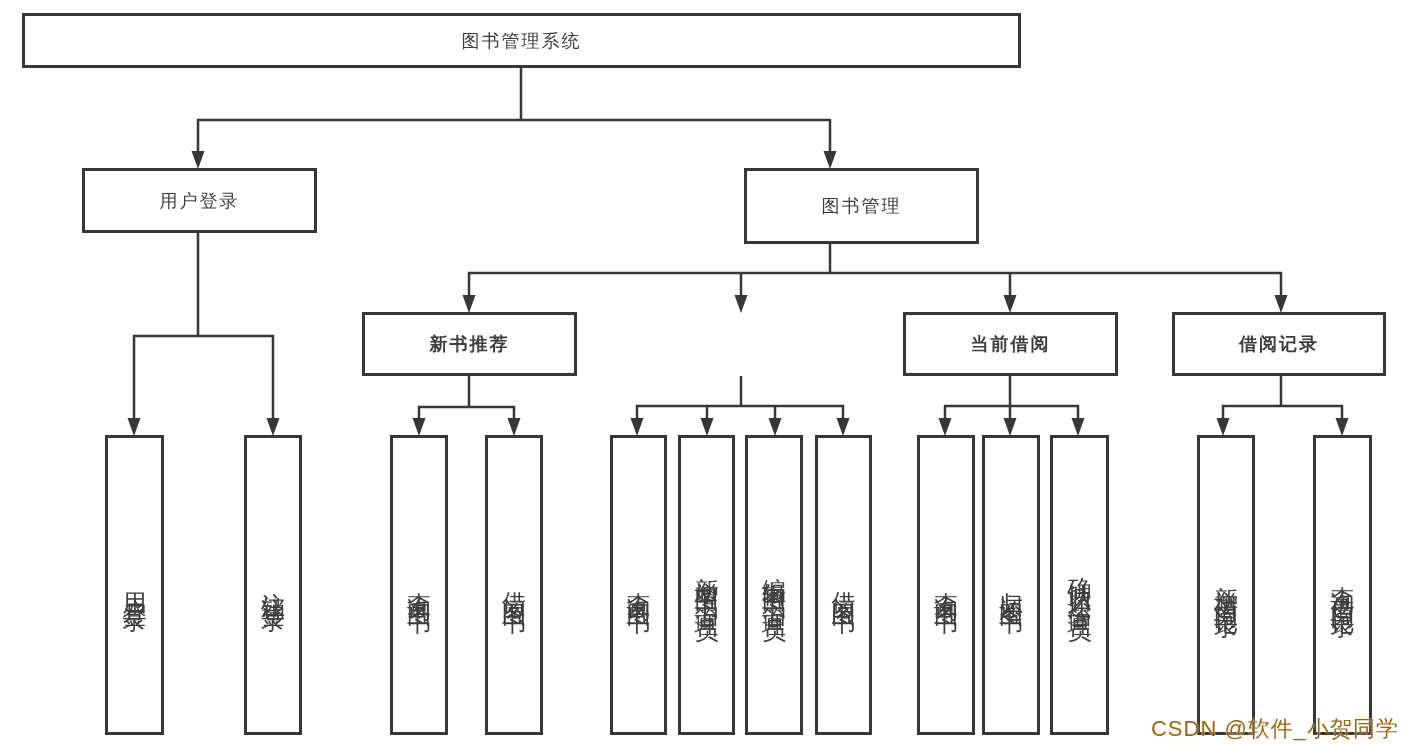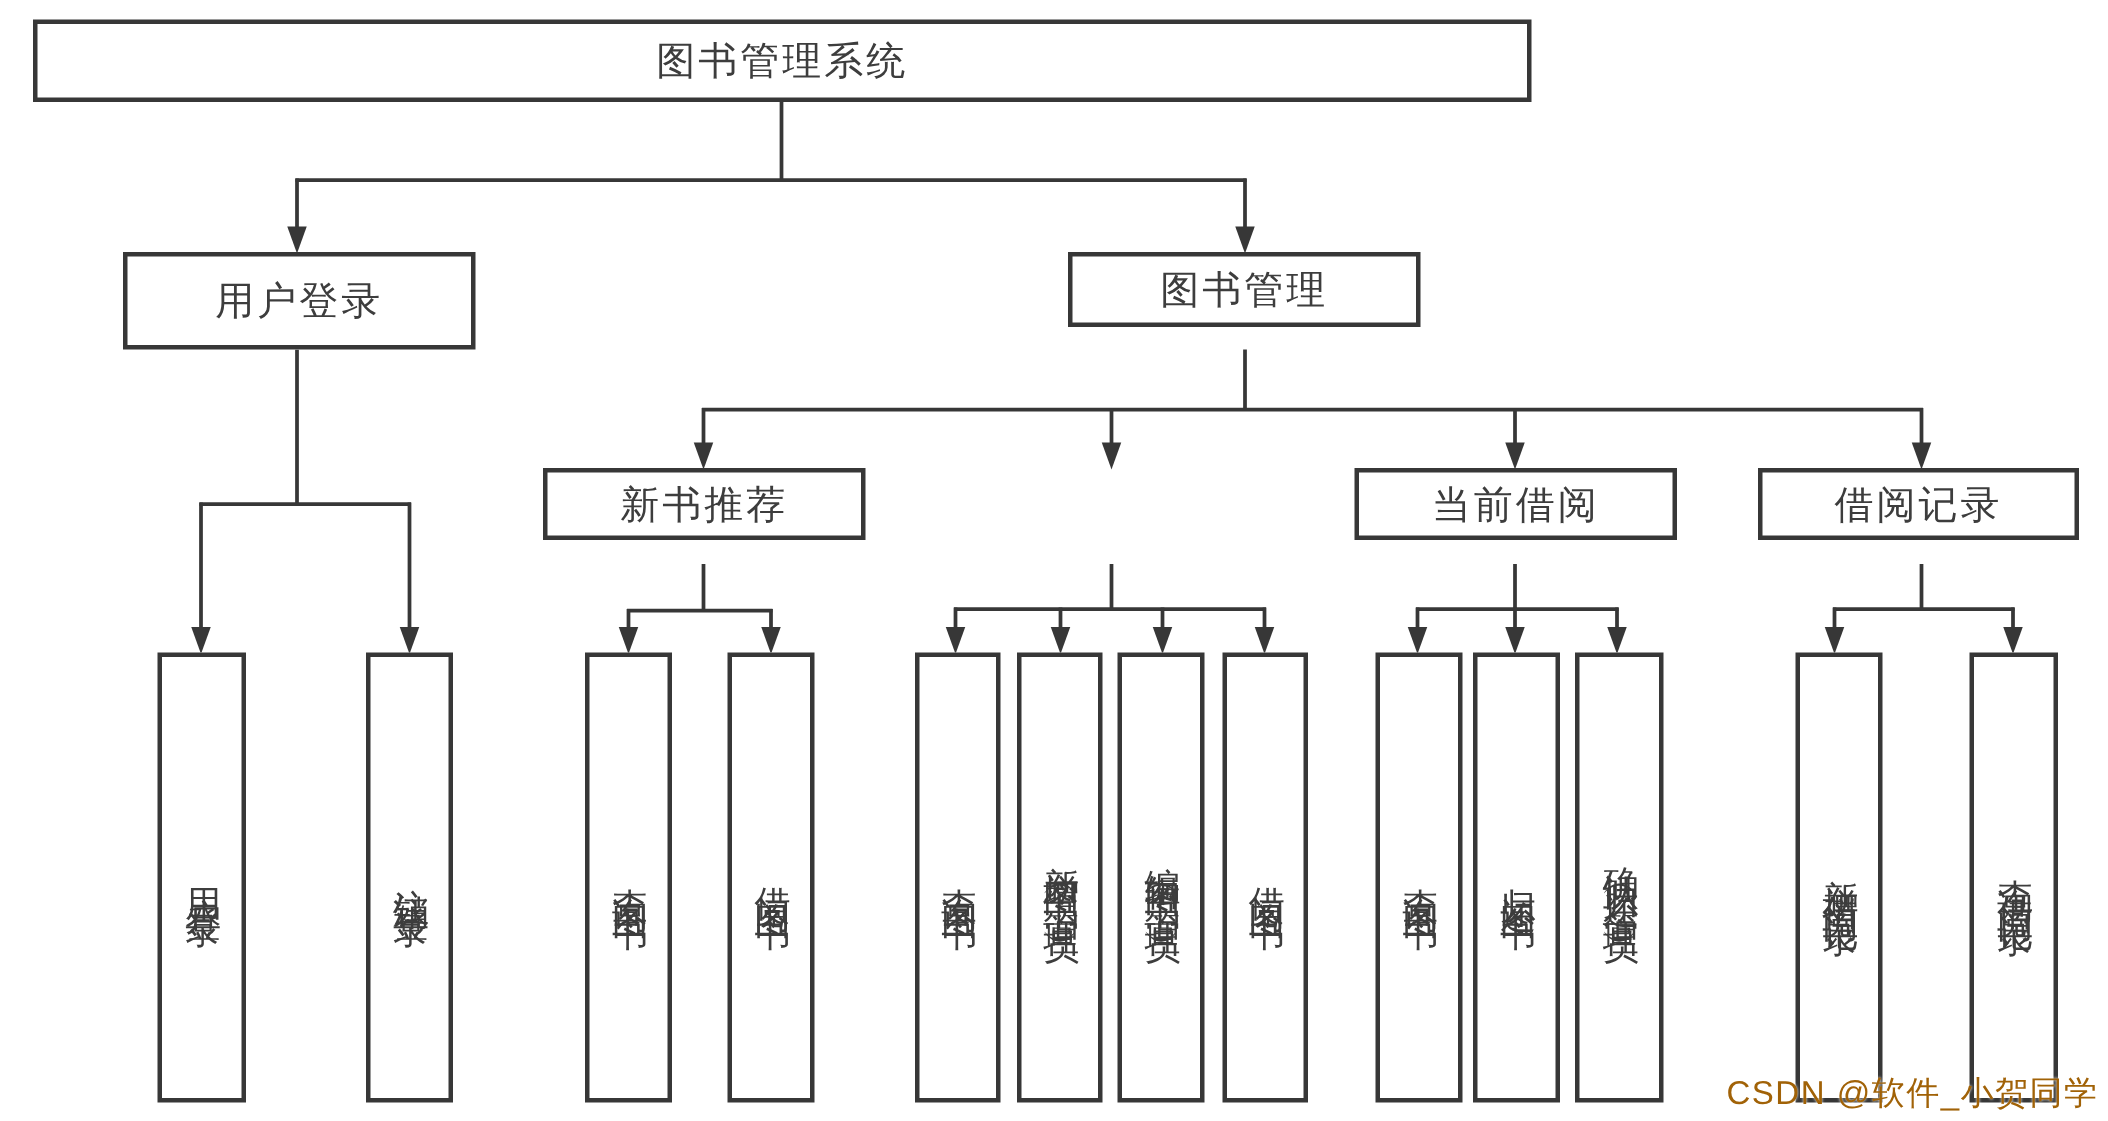--- a/index.html
+++ b/index.html
@@ -25,40 +25,40 @@
     box-sizing: border-box;
     border: 3px solid #373737;
     background: #ffffff;
     color: #3d3d3d;
     display: flex;
     align-items: center;
     justify-content: center;
     z-index: 2;
   }
   .hbox {
-    font-size: 26px;
+    font-size: 18px;
     letter-spacing: 2px;
     white-space: nowrap;
   }
   .vbox {
     top: 435px;
     height: 300px;
     writing-mode: vertical-rl;
     text-orientation: mixed;
     font-size: 24px;
     letter-spacing: 6px;
     line-height: 1;
   }
   
   #n-root  { left: 22px;  top: 13px;  width: 999px; height: 55px; }
   
   #n-ulog  { left: 82px;  top: 168px; width: 235px; height: 65px; }
-  #n-bmgmt { left: 712px; top: 168px; width: 235px; height: 50px; }
+  #n-bmgmt { left: 744px; top: 168px; width: 235px; height: 76px; }
   
-  .l3 { top: 312px; height: 48px; }
+  .l3 { top: 312px; height: 64px; font-weight: bold; }
   #n-nbr { left: 362px;  width: 215px; }
   #n-bb  { left: 633px;  width: 215px; }
   #n-cb  { left: 903px;  width: 215px; }
   #n-br  { left: 1172px; width: 214px; text-align: center; }
   
   #lf-ulogin  { left: 105px;  width: 59px; }
   #lf-logout  { left: 244px;  width: 58px; }
   #lf-nbq     { left: 390px;  width: 58px; }
   #lf-nbb     { left: 485px;  width: 58px; }
   #lf-bbq     { left: 610px;  width: 57px; }

